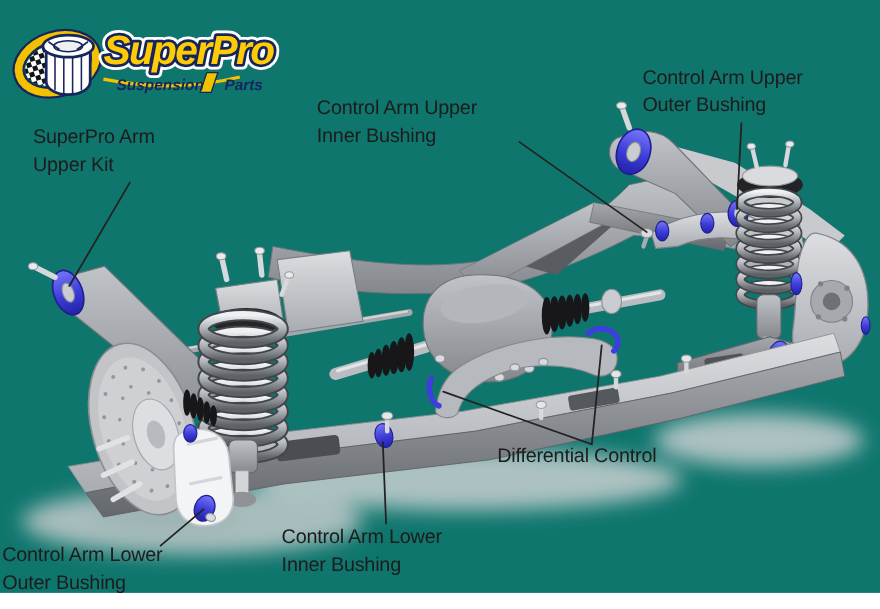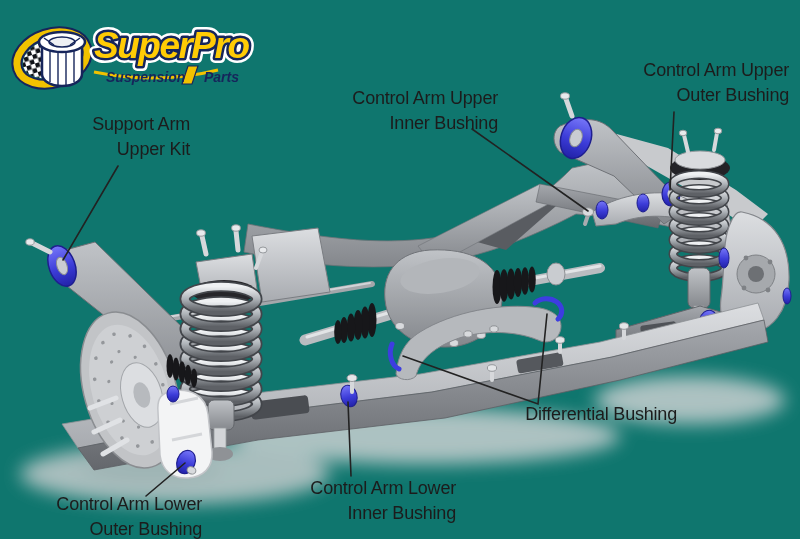--- a/index.html
+++ b/index.html
@@ -3,21 +3,21 @@
 <meta charset="utf-8">
 <style>
   html,body{margin:0;padding:0;background:#fff;}
   .stage{
     position:relative;width:800px;height:539px;background:#0f766e;
     overflow:hidden;font-family:"Liberation Sans",sans-serif;
   }
   .illustration{position:absolute;left:0;top:0;width:800px;height:554px;}
   .logo-svg{position:absolute;left:10px;top:6px;width:252px;height:90px;}
   .callout{
-    position:absolute;text-align:right;color:#1c1c1c;
+    position:absolute;text-align:left;color:#1c1c1c;
     font-size:18px;line-height:25px;letter-spacing:-0.2px;font-weight:normal;
   }
   .callout span{display:block;}
   #lbl-trailing{left:30px;top:112px;width:160px;}
   #lbl-upper-inner{left:288px;top:86px;width:210px;}
   #lbl-upper-outer{left:584px;top:58px;width:205px;}
   #lbl-lower-outer{left:2px;top:492px;width:200px;}
   #lbl-lower-inner{left:256px;top:476px;width:200px;}
   #lbl-diff{left:452px;top:402px;width:225px;}
 </style>
@@ -355,36 +355,36 @@
       <text x="84" y="52" font-size="37" letter-spacing="-1.5" fill="none" stroke="#ffffff" stroke-width="10" stroke-linejoin="round">SuperPro</text>
       <text x="84" y="52" font-size="37" letter-spacing="-1.5" fill="none" stroke="#16255b" stroke-width="5" stroke-linejoin="round">SuperPro</text>
       <text x="84" y="52" font-size="37" letter-spacing="-1.5" fill="#ffcb05">SuperPro</text>
       <polygon points="178,60 188,60 182,78 172,78" fill="#f2c200" stroke="#16255b" stroke-width="1.2"></polygon>
       <text x="96" y="76" font-size="14" fill="#16255b">Suspension</text>
       <text x="194" y="76" font-size="14" fill="#16255b">Parts</text>
     </g>
   </svg>
 
   <div class="callout" id="lbl-trailing">
-    <span>Support Arm</span>
+    <span>SuperPro Arm</span>
     <span>Upper Kit</span>
   </div>
   <div class="callout" id="lbl-upper-inner">
     <span>Control Arm Upper</span>
     <span>Inner Bushing</span>
   </div>
   <div class="callout" id="lbl-upper-outer">
     <span>Control Arm Upper</span>
     <span>Outer Bushing</span>
   </div>
   <div class="callout" id="lbl-lower-outer">
     <span>Control Arm Lower</span>
     <span>Outer Bushing</span>
   </div>
   <div class="callout" id="lbl-lower-inner">
     <span>Control Arm Lower</span>
     <span>Inner Bushing</span>
   </div>
   <div class="callout" id="lbl-diff">
-    <span>Differential Bushing</span>
+    <span>Differential Control</span>
   </div>
 
 </div>
 
 </body></html>

